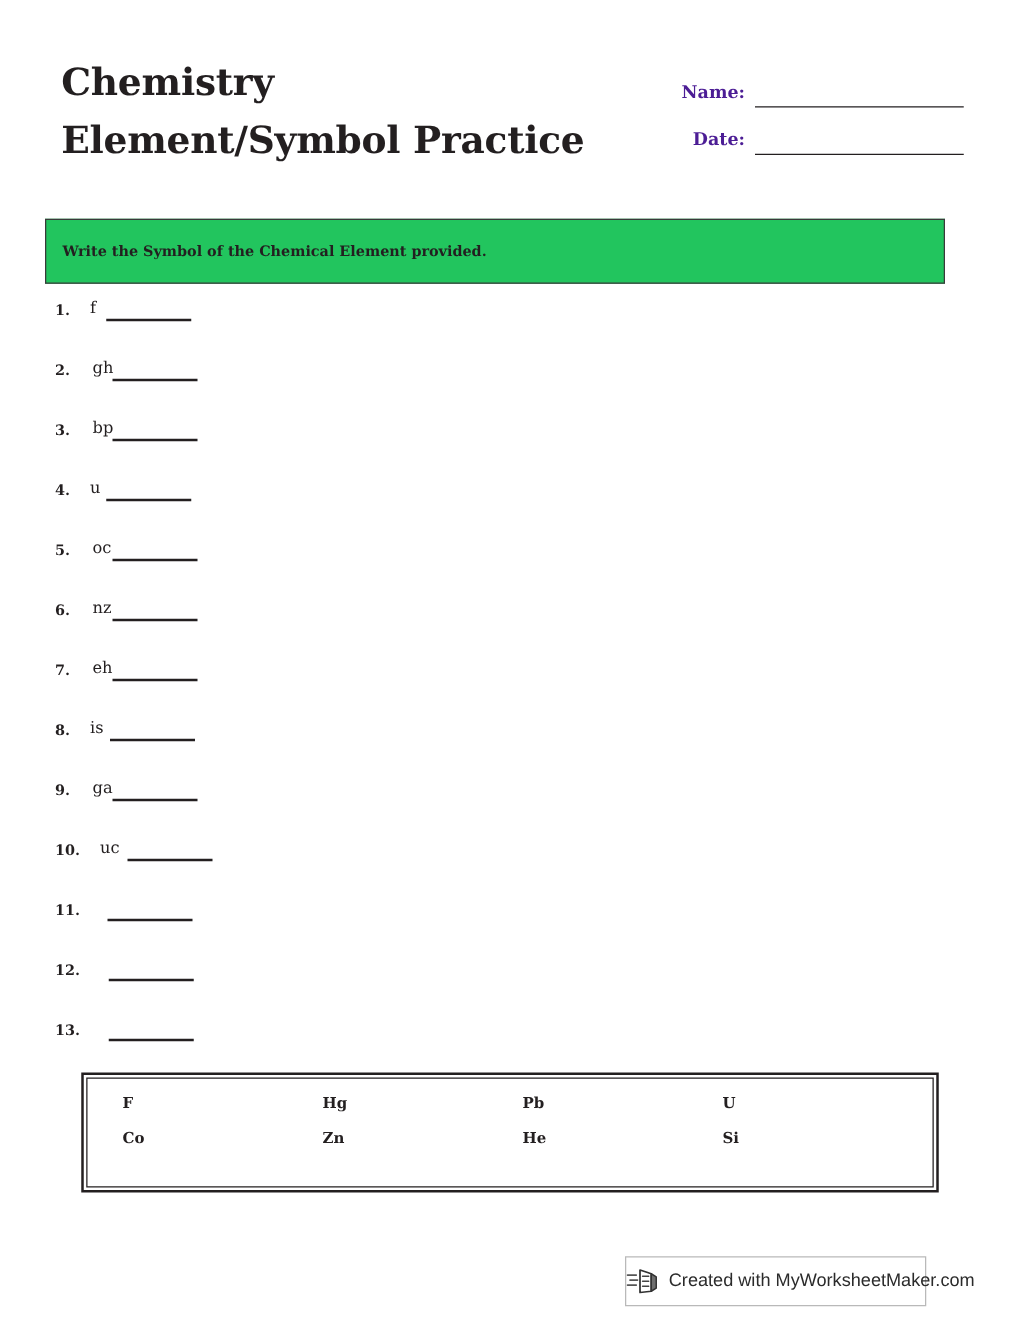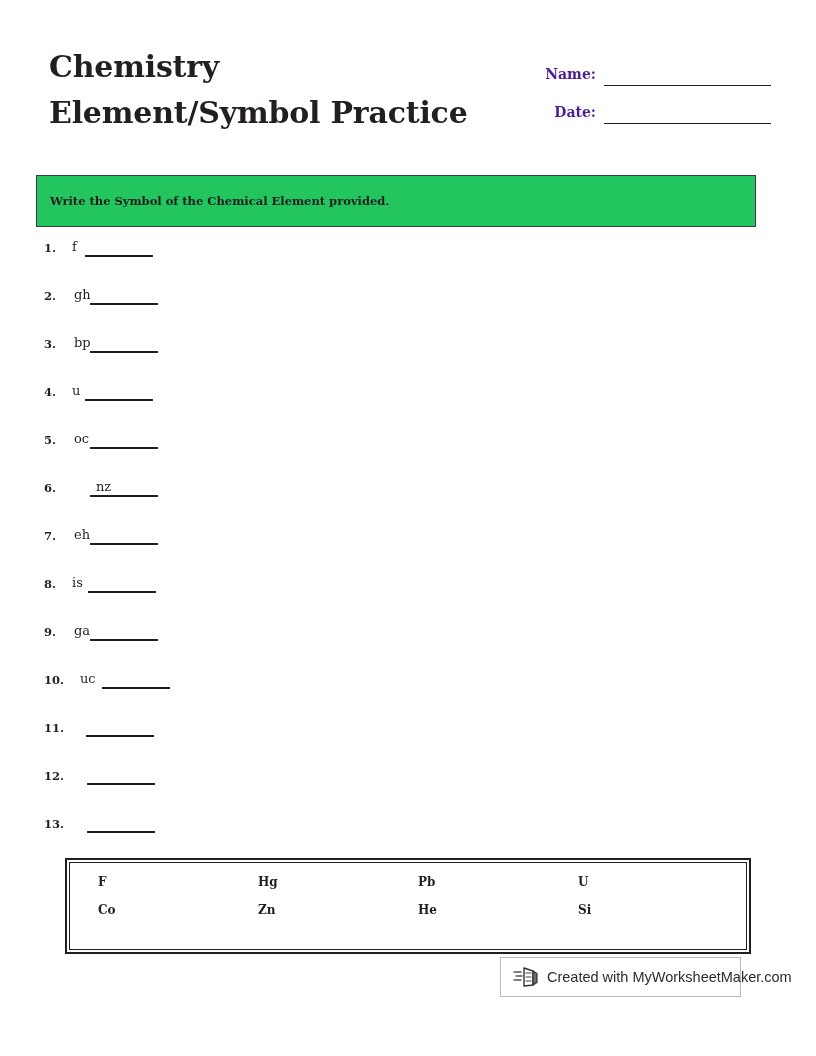--- a/index.html
+++ b/index.html
@@ -156,29 +156,28 @@
     font-weight: bold;
     font-size: 12px;
     color: #231f20;
     white-space: nowrap;
   }
 
   
   #footer-badge {
     position: absolute;
     left: 500px;
-    top: 957px;
+    top: 1005px;
     width: 241px;
     height: 40px;
     border: 1px solid #b9b9b9;
     box-sizing: border-box;
     background: #ffffff;
     display: flex;
     align-items: center;
-    padding-left: 12px;
   }
   #footer-logo {
     width: 26px;
     height: 24px;
     flex: 0 0 26px;
     position: relative;
     margin-right: 8px;
   }
   #footer-text {
     font-family: "Liberation Sans", sans-serif;
@@ -230,21 +229,21 @@
       <span class="q-term" style="left: 28px;">u</span>
       <span class="q-line" style="left: 41px; width: 68px; top: 19px;"></span>
     </div>
     <div class="q-row">
       <span class="q-num">5.</span>
       <span class="q-term" style="left: 30px;">oc</span>
       <span class="q-line" style="left: 46px; width: 68px; top: 19px;"></span>
     </div>
     <div class="q-row">
       <span class="q-num">6.</span>
-      <span class="q-term" style="left: 30px; margin-left: 22px;">nz</span>
+      <span class="q-term" style="left: 30px;">nz</span>
       <span class="q-line" style="left: 46px; width: 68px; top: 19px;"></span>
     </div>
     <div class="q-row">
       <span class="q-num">7.</span>
       <span class="q-term" style="left: 30px;">eh</span>
       <span class="q-line" style="left: 46px; width: 68px; top: 19px;"></span>
     </div>
     <div class="q-row">
       <span class="q-num">8.</span>
       <span class="q-term" style="left: 28px;">is</span>

